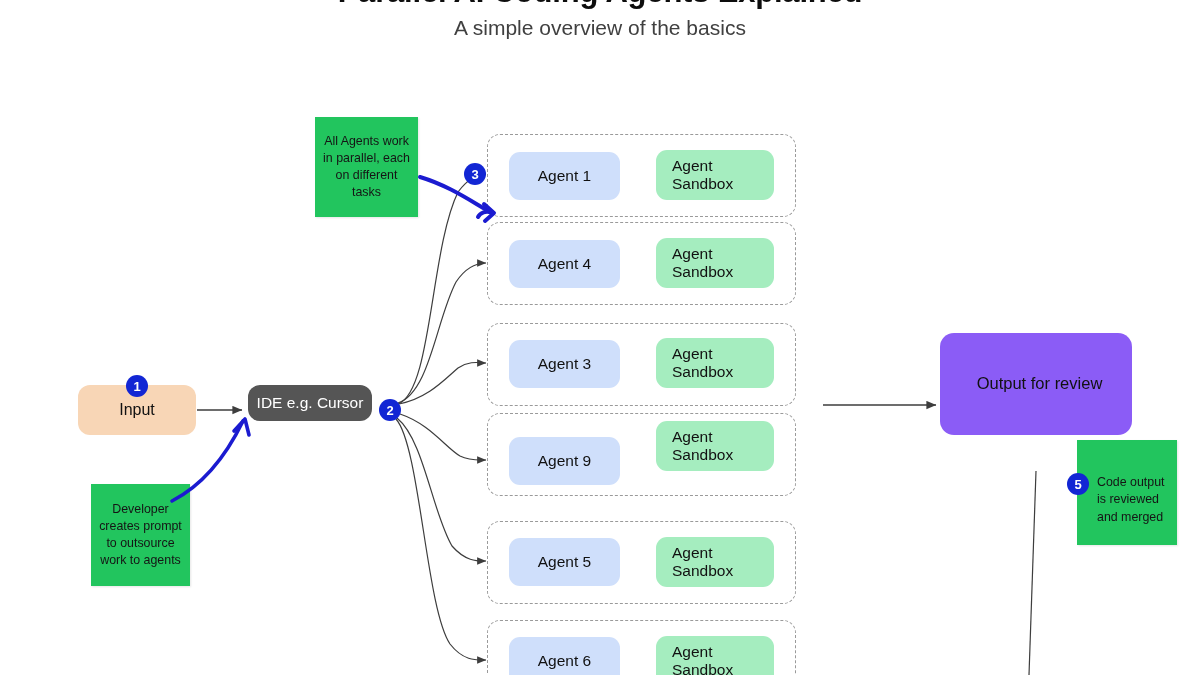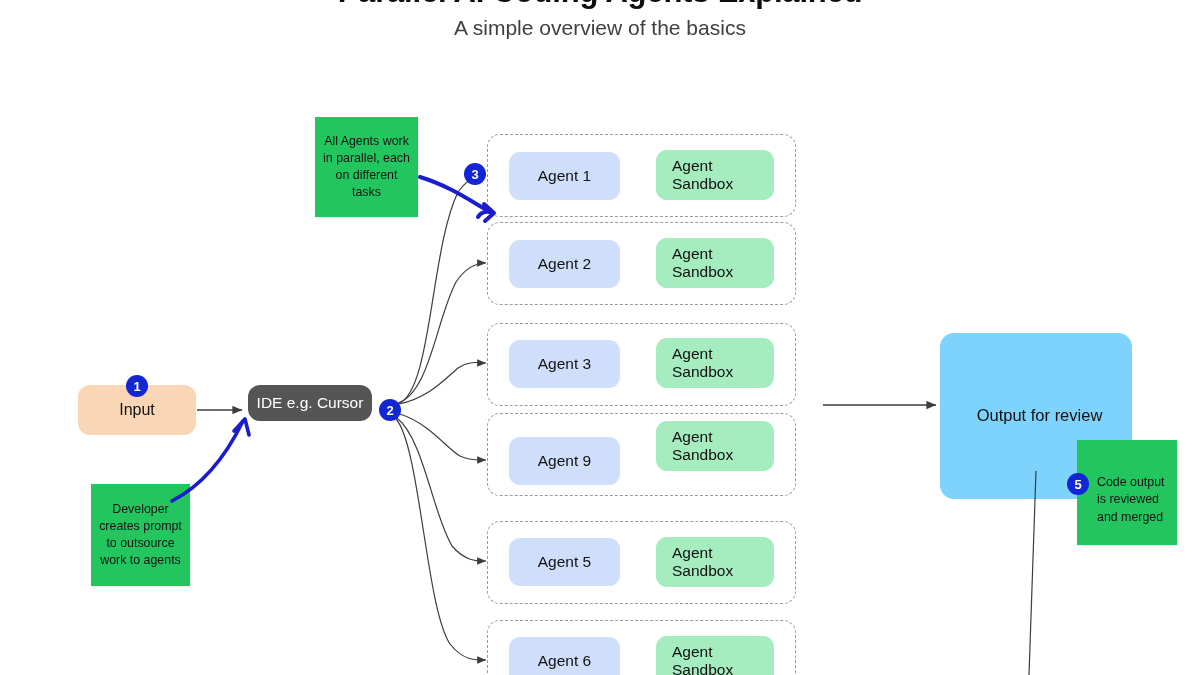--- a/index.html
+++ b/index.html
@@ -68,22 +68,22 @@
     height: 36px;
     background: #555555;
     border-radius: 12px;
     font-size: 15.5px;
     color: #ffffff;
   }
   .node-output {
     left: 940px;
     top: 333px;
     width: 192px;
-    height: 166px;
-    background: #7dd3fc;
+    height: 102px;
+    background: #8b5cf6;
     border-radius: 14px;
     font-size: 16.5px;
     color: #111111;
     padding-left: 7px;
   }
   
   .agent-row {
     position: absolute;
     box-sizing: border-box;
     left: 487px;
@@ -202,21 +202,21 @@
 
     <path d="M1036,471 L1029,675" stroke="#3d3d3d" stroke-width="1.2" fill="none"></path>
   </svg>
 
   <div class="agent-row" style="top:134px">
     <div class="agent-box" style="left:21px; top:17px">Agent 1</div>
     <div class="sandbox-box" style="left:168px; top:15px">Agent Sandbox</div>
   </div>
 
   <div class="agent-row" style="top:222px">
-    <div class="agent-box" style="left:21px; top:17px">Agent 2</div>
+    <div class="agent-box" style="left:21px; top:17px">Agent 4</div>
     <div class="sandbox-box" style="left:168px; top:15px">Agent Sandbox</div>
   </div>
 
   <div class="agent-row" style="top:323px">
     <div class="agent-box" style="left:21px; top:16px">Agent 3</div>
     <div class="sandbox-box" style="left:168px; top:14px">Agent Sandbox</div>
   </div>
 
   <div class="agent-row" style="top:413px">
     <div class="agent-box" style="left:21px; top:23px">Agent 9</div>

